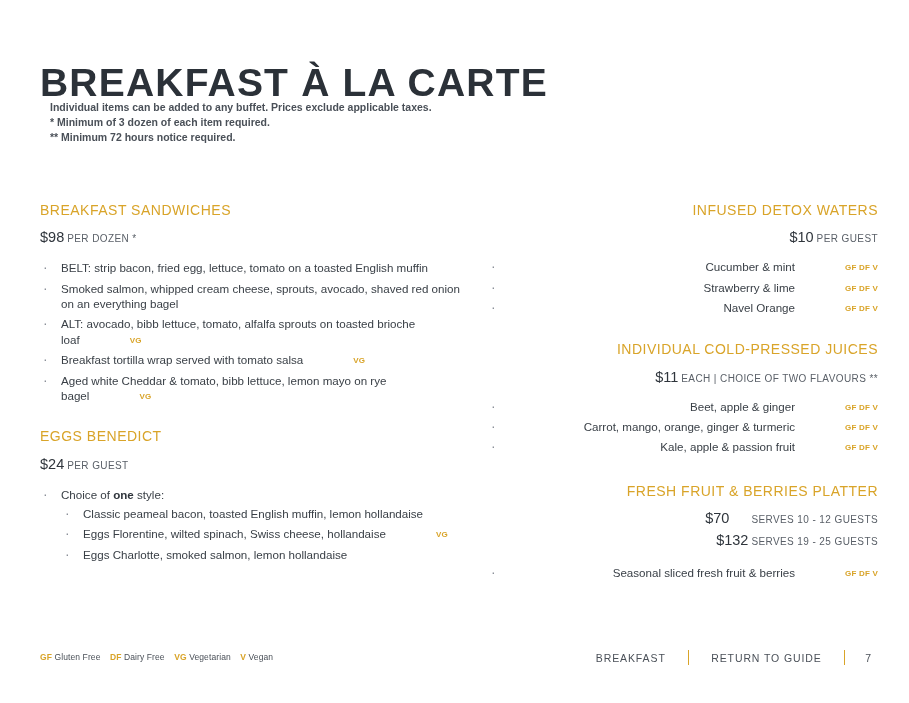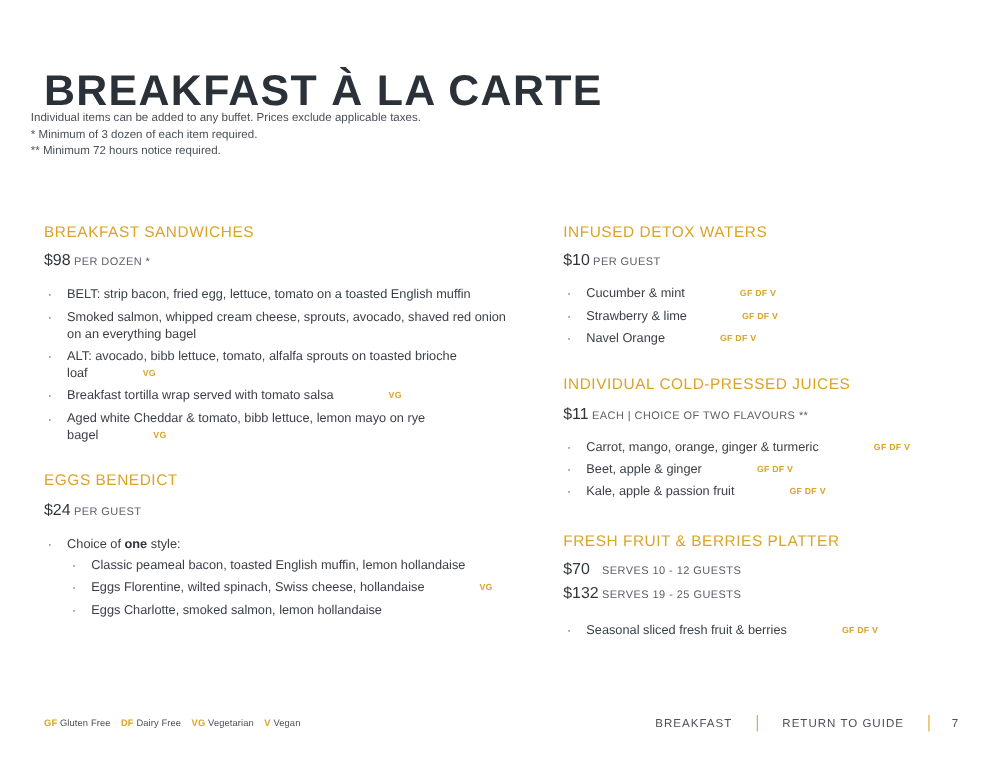--- a/index.html
+++ b/index.html
@@ -28,41 +28,42 @@
     top: 37px;
     font-size: 39px;
     font-weight: 700;
     letter-spacing: 1.2px;
     color: #2b3138;
     white-space: nowrap;
     line-height: 1;
   }
   .intro {
     position: absolute;
-    left: 28px;
+    left: 50px;
     top: 100px;
     font-size: 10.5px;
     line-height: 1.42;
     color: #4a5058;
-    font-weight: 400;
+    font-weight: 700;
   }
   .intro div { white-space: nowrap; }
 
   
   .col-left {
     position: absolute;
     left: 40px;
     top: 203px;
     width: 420px;
   }
   .col-right {
     position: absolute;
-    left: 512px;
+    left: 488px;
     top: 203px;
     width: 390px;
+    text-align: right;
   }
 
   .section { margin-bottom: 0; }
   .section + .section { margin-top: 22px; }
 
   .section-title {
     color: #d9a429;
     font-size: 14px;
     font-weight: 400;
     letter-spacing: 0.5px;
@@ -78,21 +79,21 @@
     white-space: nowrap;
     font-weight: 400;
   }
   .price-line .amount {
     font-size: 14.5px;
     color: #2f353c;
     letter-spacing: 0;
     font-weight: 400;
   }
   .price-line .qual { margin-left: 3px; }
-  .price-line .qual.pad { margin-left: 11px; }
+  .price-line .qual.pad { margin-left: 22px; }
 
   .items {
     list-style: none;
     margin: 0;
     padding: 0;
     margin-top: 11px;
   }
   .items.tight { margin-top: 10px; }
   .item {
     position: relative;
@@ -247,22 +248,22 @@
         <li class="item"><span>Navel Orange</span><span class="tag">GF DF V</span></li>
       </ul>
     </div>
 
     <div class="section" style="margin-top:27px;">
       <div class="section-title">INDIVIDUAL COLD-PRESSED JUICES</div>
       <div class="price-line">
         <span class="amount">$11</span><span class="qual">EACH | CHOICE OF TWO FLAVOURS **</span>
       </div>
       <ul class="items tight">
+        <li class="item"><span>Beet, apple &amp; ginger</span><span class="tag">GF DF V</span></li>
         <li class="item"><span>Carrot, mango, orange, ginger &amp; turmeric</span><span class="tag">GF DF V</span></li>
-        <li class="item"><span>Beet, apple &amp; ginger</span><span class="tag">GF DF V</span></li>
         <li class="item"><span>Kale, apple &amp; passion fruit</span><span class="tag">GF DF V</span></li>
       </ul>
     </div>
 
     <div class="section" style="margin-top:29px;">
       <div class="section-title">FRESH FRUIT &amp; BERRIES PLATTER</div>
       <div class="price-line">
         <span class="amount">$70</span><span class="qual pad">SERVES 10 - 12 GUESTS</span>
       </div>
       <div class="price-line">

